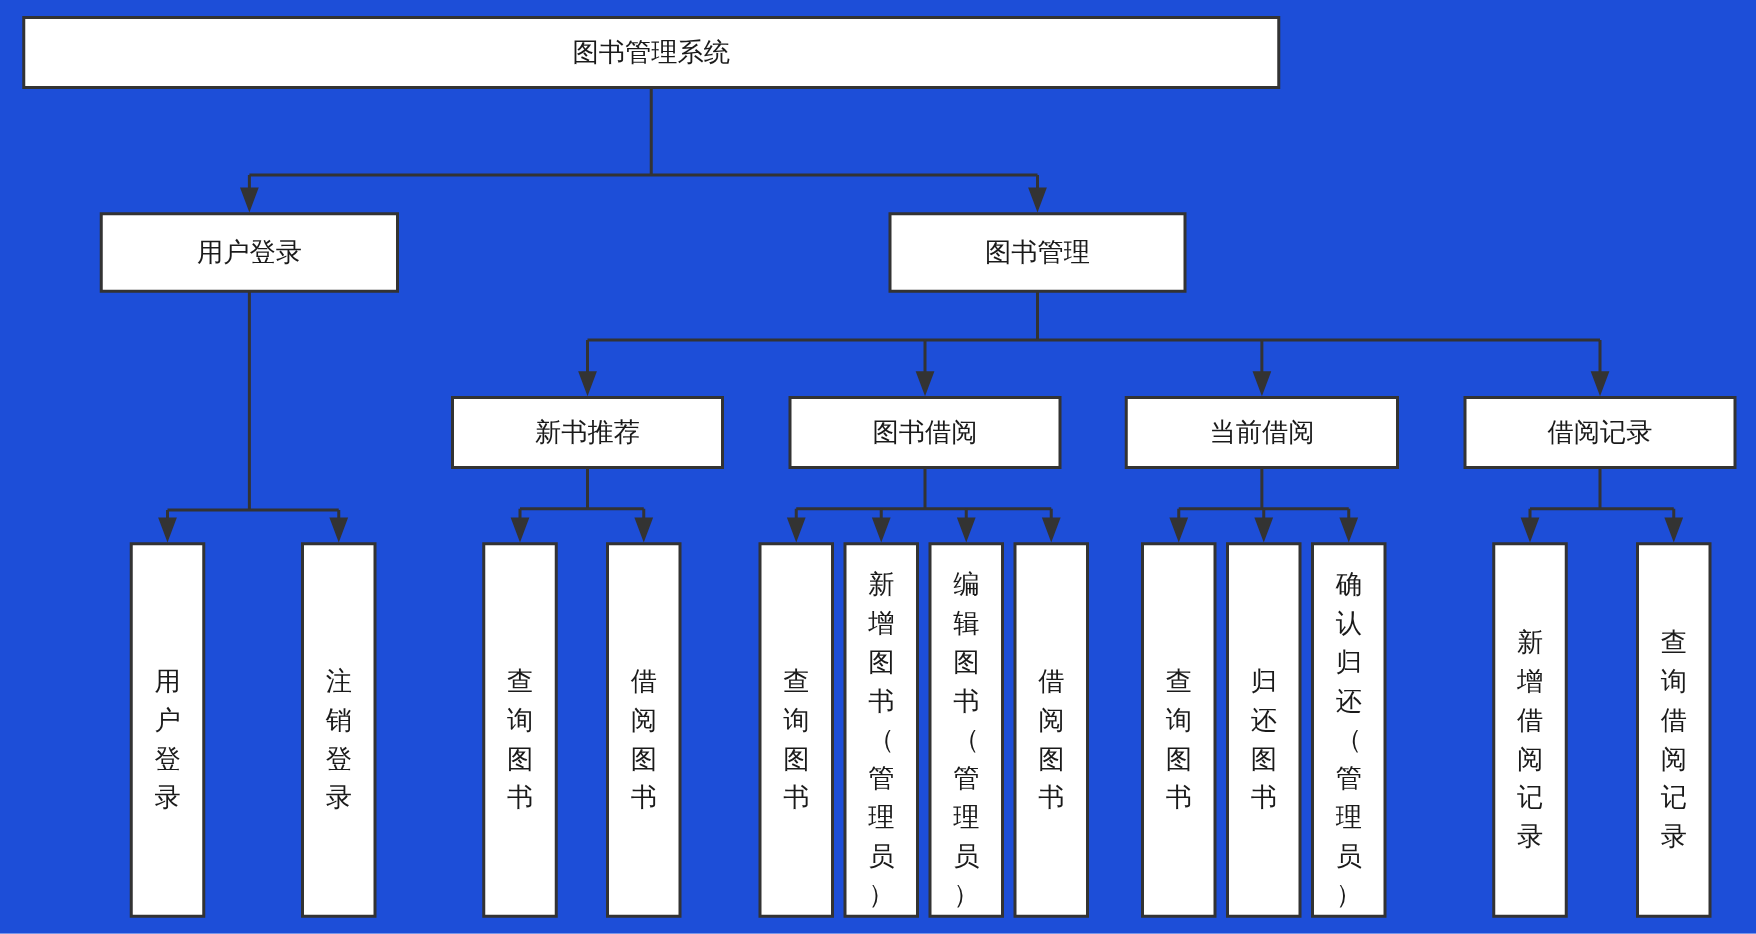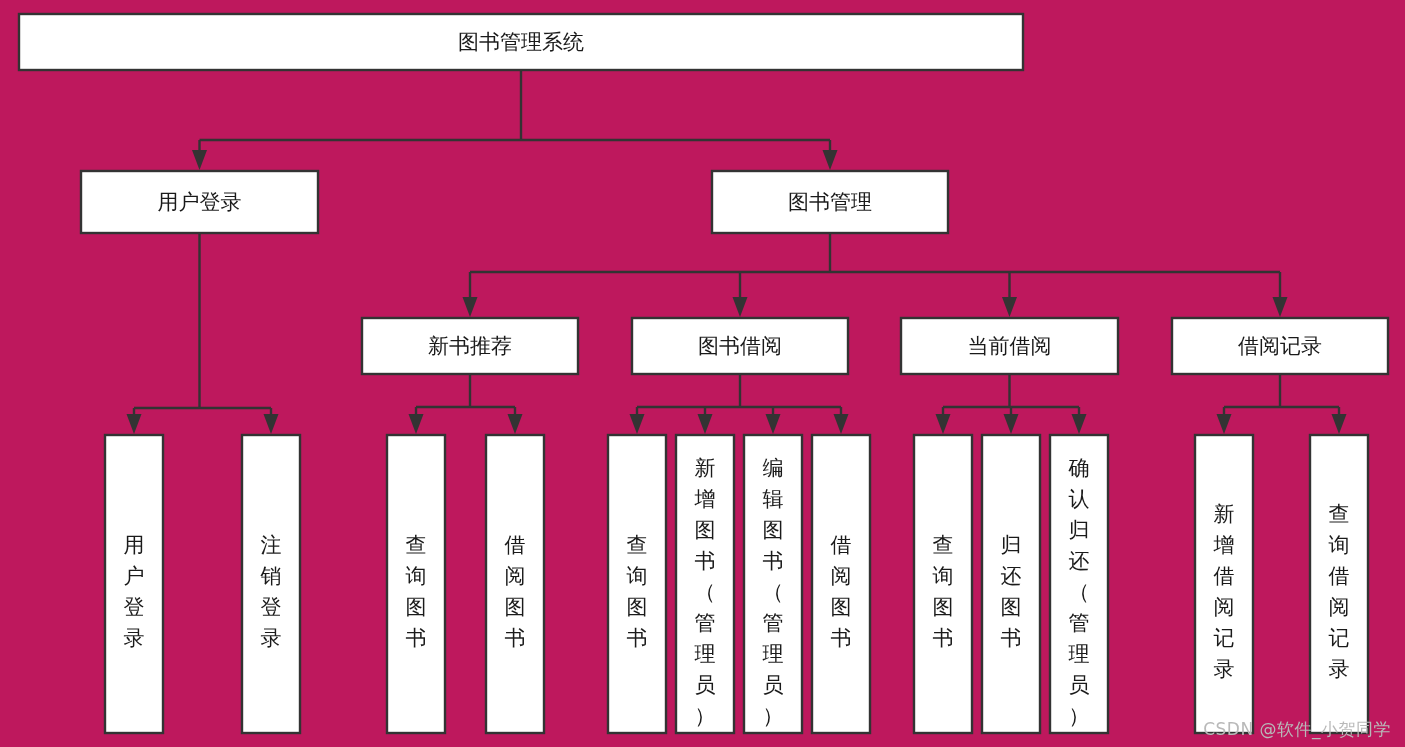--- a/index.html
+++ b/index.html
@@ -11,21 +11,21 @@
   body {
     width: 1405px;
     height: 747px;
     font-family: "DejaVu Sans", "Liberation Sans", sans-serif;
     overflow: hidden;
   }
   #diagram-root {
     position: relative;
     width: 1405px;
     height: 747px;
-    background: #be185d;
+    background: #1d4ed8;
     text-align: right;
   }
   svg.diagram-canvas {
     position: absolute;
     left: 0;
     top: 0;
     width: 1405px;
     height: 747px;
     display: block;
   }
@@ -212,14 +212,13 @@
         <g>
           <rect x="1195" y="435" width="58" height="298" class="node-box"></rect>
           <text x="1224" class="node-label-h"><tspan x="1224" y="515.18">新</tspan><tspan x="1224" y="546.18">增</tspan><tspan x="1224" y="577.18">借</tspan><tspan x="1224" y="608.18">阅</tspan><tspan x="1224" y="639.18">记</tspan><tspan x="1224" y="670.18">录</tspan></text>
         </g>
         <g>
           <rect x="1310" y="435" width="58" height="298" class="node-box"></rect>
           <text x="1339" class="node-label-h"><tspan x="1339" y="515.18">查</tspan><tspan x="1339" y="546.18">询</tspan><tspan x="1339" y="577.18">借</tspan><tspan x="1339" y="608.18">阅</tspan><tspan x="1339" y="639.18">记</tspan><tspan x="1339" y="670.18">录</tspan></text>
         </g>
       </g>
   </svg>
-  <div class="watermark-text">CSDN @软件_小贺同学</div>
 </div>
 
 </body></html>

